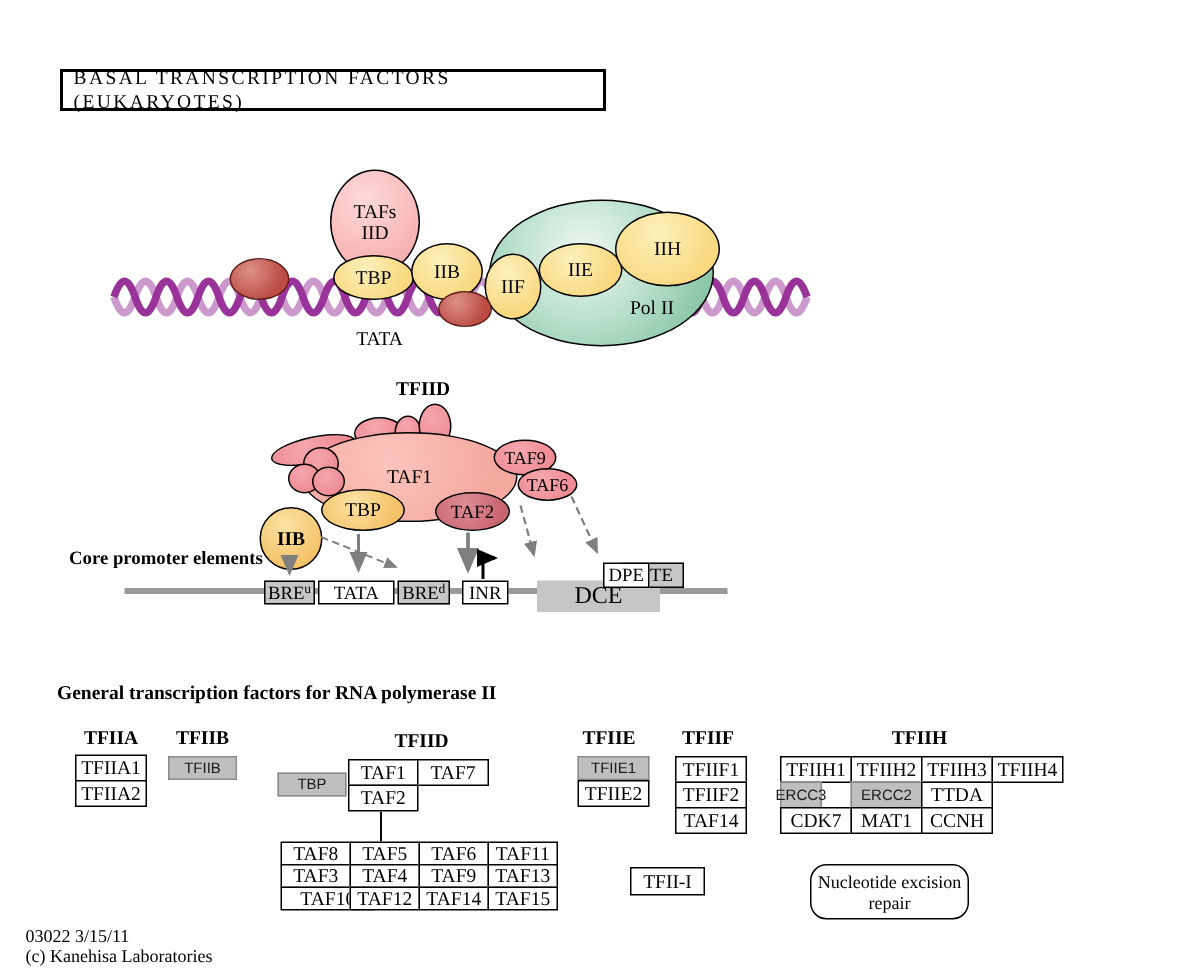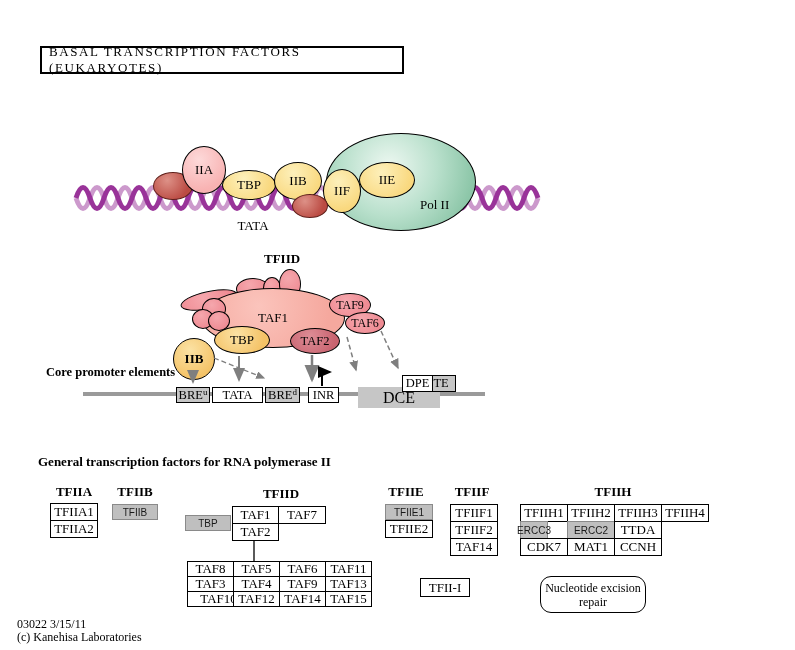--- a/index.html
+++ b/index.html
@@ -52,34 +52,38 @@
     <span>BASAL TRANSCRIPTION FACTORS (EUKARYOTES)</span>
   </div>
 
   <svg class="layer" width="795" height="650">
     <path id="dna-b" fill="none" stroke="#cc99cc" stroke-width="5" d="M76,198 Q83,219 90,198 Q97,177 104,198 Q111,219 118,198 Q125,177 132,198 Q139,219 146,198 Q153,177 160,198 Q167,219 174,198 Q181,177 188,198 Q195,219 202,198 Q209,177 216,198 Q223,219 230,198 Q237,177 244,198 Q251,219 258,198 Q265,177 272,198 Q279,219 286,198 Q293,177 300,198 Q307,219 314,198 Q321,177 328,198 Q335,219 342,198 Q349,177 356,198 Q363,219 370,198 Q377,177 384,198 Q391,219 398,198 Q405,177 412,198 Q419,219 426,198 Q433,177 440,198 Q447,219 454,198 Q461,177 468,198 Q475,219 482,198 Q489,177 496,198 Q503,219 510,198 Q517,177 524,198 Q531,219 538,198"></path>
     <path id="dna-a" fill="none" stroke="#993399" stroke-width="5" d="M76,198 Q83,177 90,198 Q97,219 104,198 Q111,177 118,198 Q125,219 132,198 Q139,177 146,198 Q153,219 160,198 Q167,177 174,198 Q181,219 188,198 Q195,177 202,198 Q209,219 216,198 Q223,177 230,198 Q237,219 244,198 Q251,177 258,198 Q265,219 272,198 Q279,177 286,198 Q293,219 300,198 Q307,177 314,198 Q321,219 328,198 Q335,177 342,198 Q349,219 356,198 Q363,177 370,198 Q377,219 384,198 Q391,177 398,198 Q405,219 412,198 Q419,177 426,198 Q433,219 440,198 Q447,177 454,198 Q461,219 468,198 Q475,177 482,198 Q489,219 496,198 Q503,177 510,198 Q517,219 524,198 Q531,177 538,198"></path>
   </svg>
 
   <div class="el green" style="left:326px;top:133px;width:148px;height:96px;"></div>
   <div class="el red" style="left:153px;top:172px;width:38px;height:26px;"></div>
-  <div class="el pink" style="left:182px;top:146px;width:42px;height:46px;">
-    <span>IIA</span>
+  <div class="el pink" style="left:220px;top:113px;width:58px;height:68px;">
+    <div>TAFs</div>
+    <div>IID</div>
   </div>
   <div class="el yellow" style="left:222px;top:170px;width:52px;height:28px;">
     <span>TBP</span>
   </div>
   <div class="el yellow" style="left:274px;top:162px;width:46px;height:36px;">
     <span>IIB</span>
   </div>
   <div class="el yellow" style="left:323px;top:169px;width:36px;height:42px;">
     <span>IIF</span>
   </div>
   <div class="el yellow" style="left:359px;top:162px;width:54px;height:34px;">
     <span>IIE</span>
+  </div>
+  <div class="el yellow" style="left:410px;top:141px;width:68px;height:48px;">
+    <span>IIH</span>
   </div>
   <div class="el red" style="left:292px;top:194px;width:34px;height:22px;"></div>
   <div class="lbl" style="left:420px;top:197px;">Pol II</div>
   <div class="lbl" style="left:233px;top:218px;width:40px;text-align:center;">TATA</div>
 
 
   <div class="lbl bold" style="left:264px;top:251px;">TFIID</div>
 
   <div class="el rose" style="left:236px;top:278px;width:32px;height:20px;"></div>
   <div class="el rose" style="left:263px;top:277px;width:16px;height:20px;"></div>

